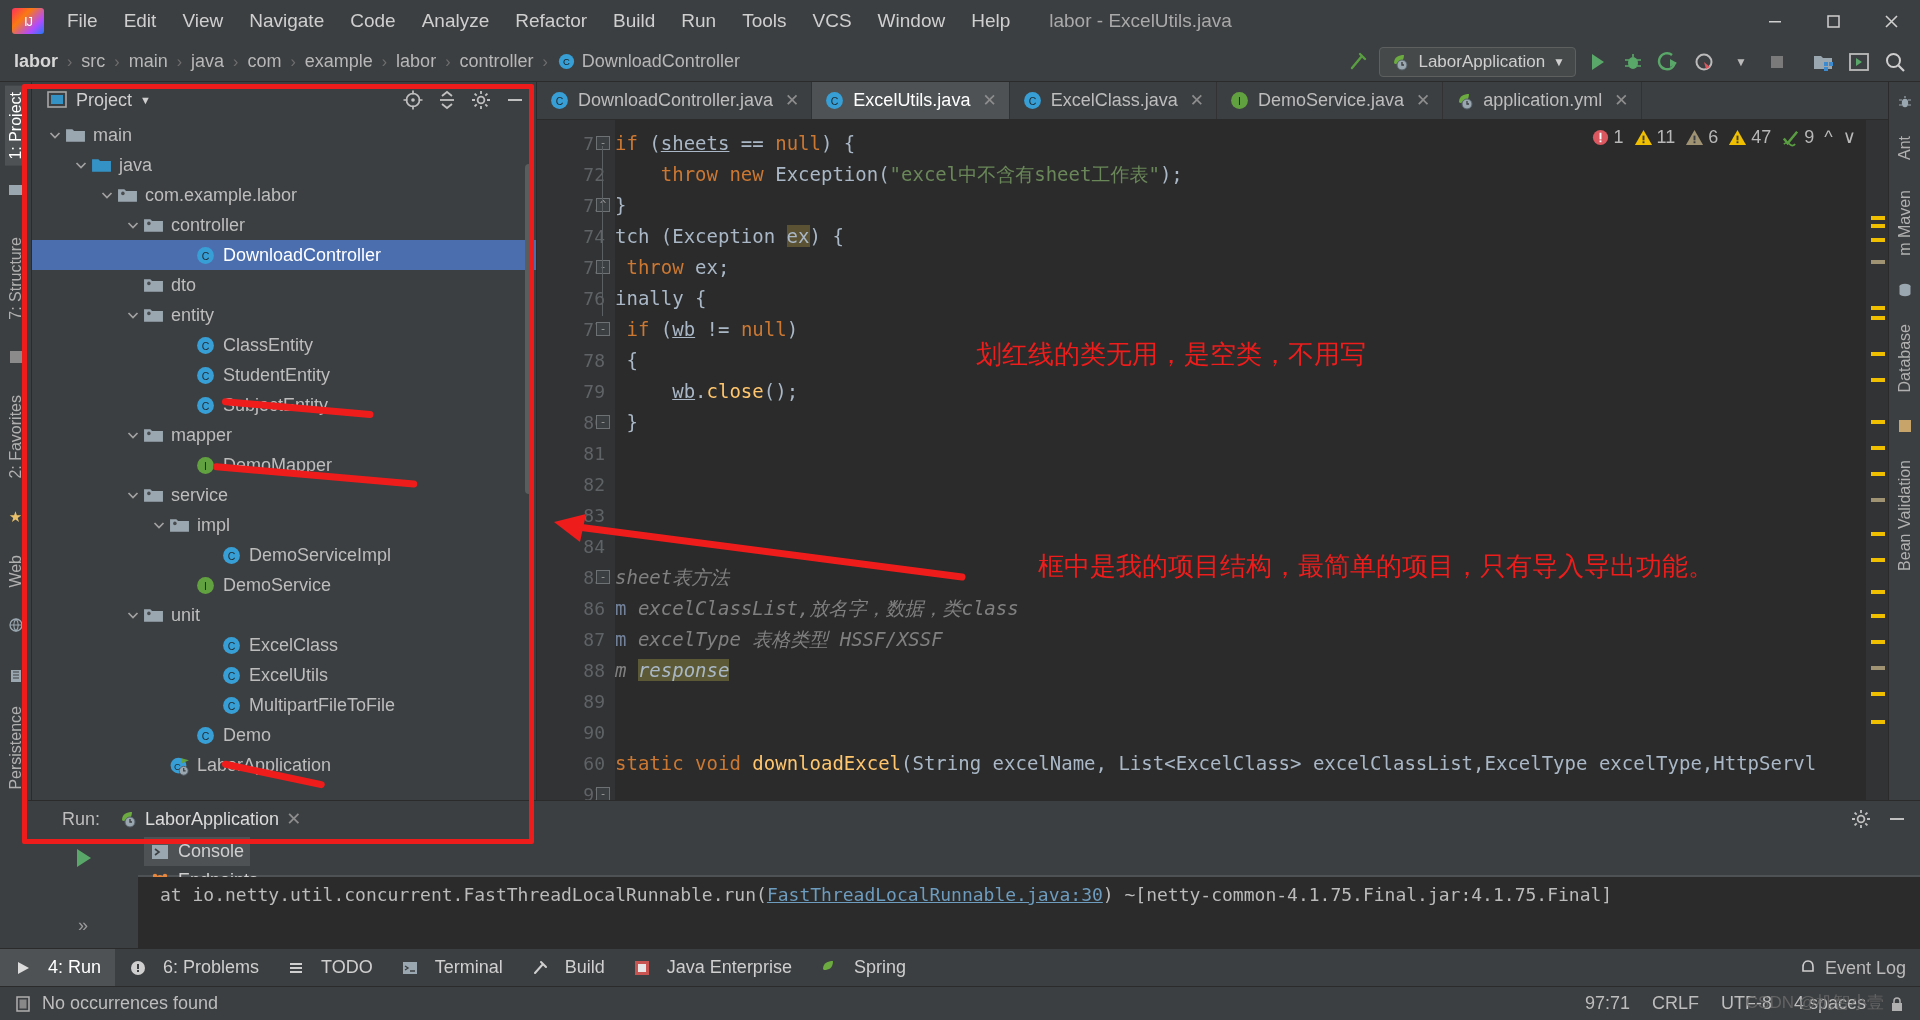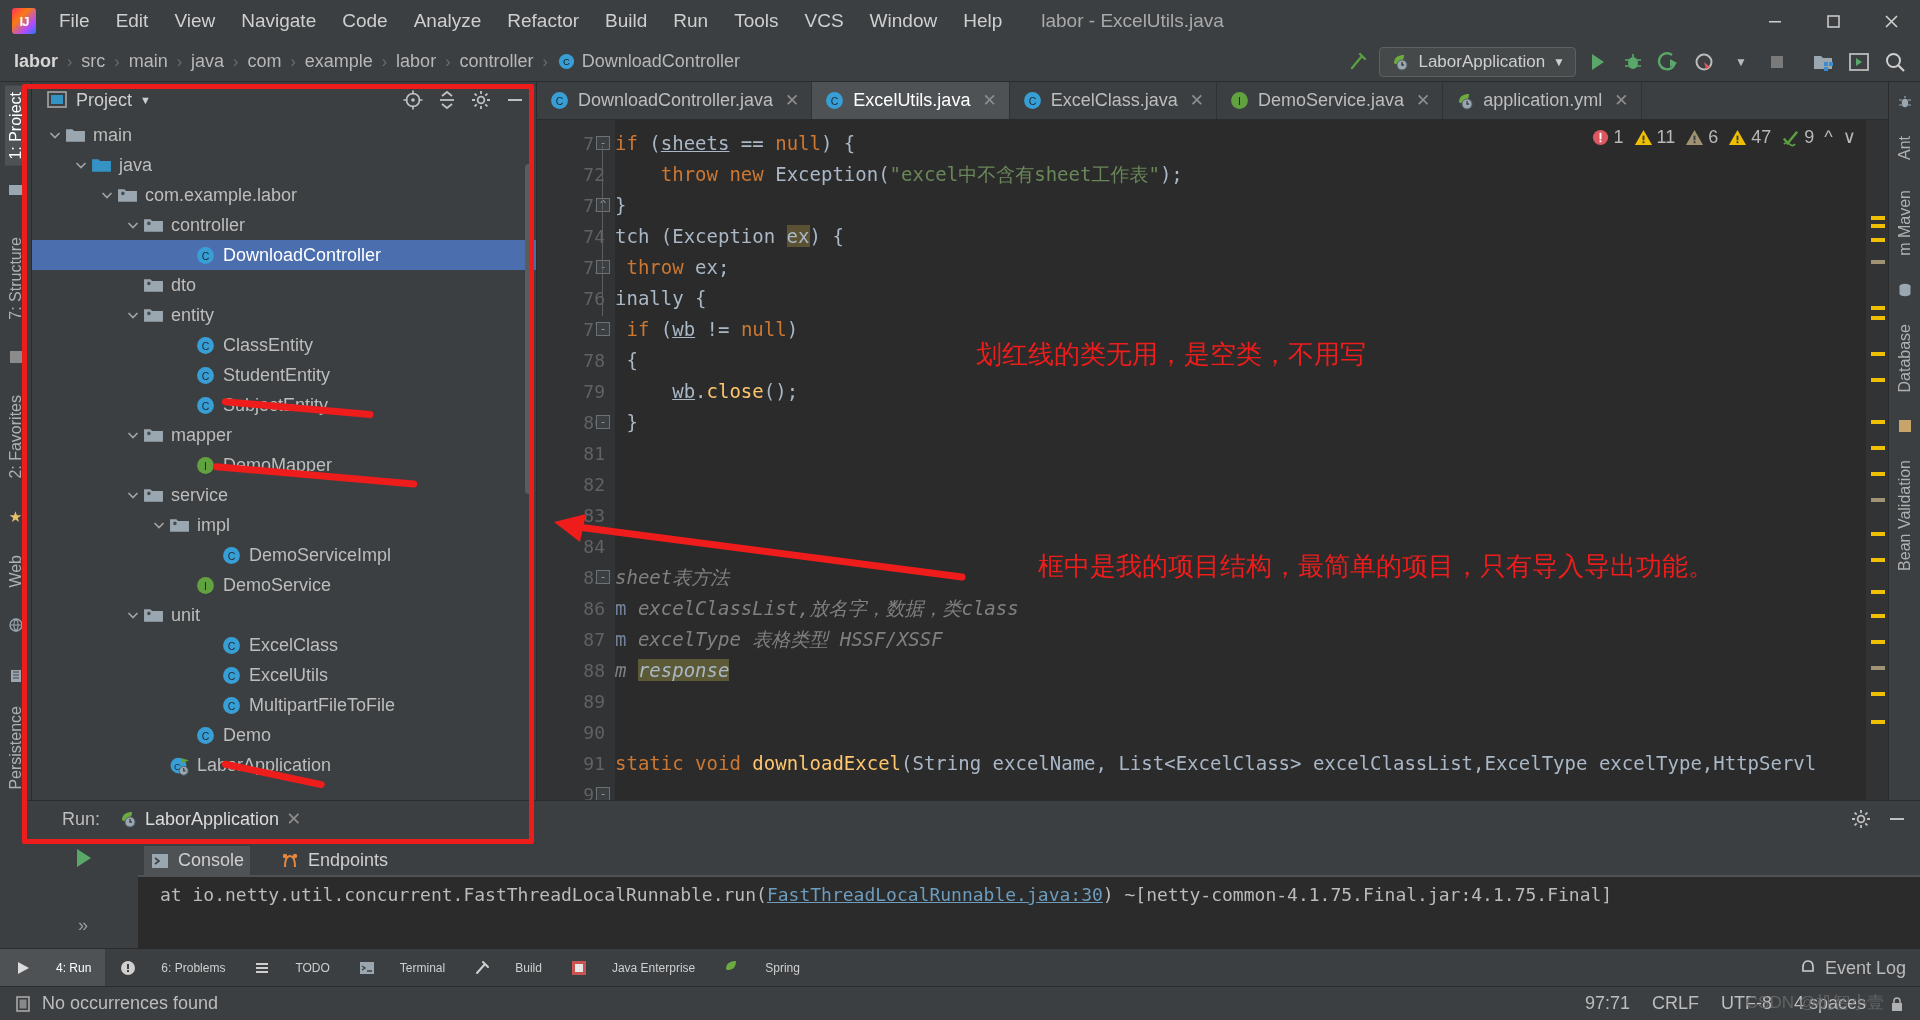--- a/index.html
+++ b/index.html
@@ -11,24 +11,24 @@
     color: #bbbbbb;
   }
   .app { position: relative; width: 1920px; height: 1020px; display: flex; flex-direction: column; }
 
   
   .titlebar {
     height: 42px; background: #3c3f41; display: flex; align-items: center;
     flex: 0 0 42px; position: relative;
   }
   .ij-logo {
-    width: 24px; height: 26px; margin: 0 10px 0 12px; border-radius: 3px;
+    width: 32px; height: 26px; margin: 0 10px 0 12px; border-radius: 3px;
     background: linear-gradient(135deg,#fe315d 0%,#f97a12 35%,#b24bff 72%,#1d7bf6 100%);
     display: flex; align-items: center; justify-content: center;
-    color: #fff; font-size: 13px; font-weight: bold; letter-spacing: -1px;
+    color: #fff; font-size: 13px; font-weight: normal; letter-spacing: -1px;
     font-family: "Liberation Sans", sans-serif;
   }
   .menu { display: flex; align-items: center; gap: 0px; }
   .menu-item {
     padding: 4px 13px; font-size: 19px; color: #cfcfcf; cursor: default;
     white-space: nowrap;
   }
   .win-title {
     margin-left: 26px; font-size: 19px; color: #a9a9a9; white-space: nowrap;
   }
@@ -156,37 +156,37 @@
 
   
   .run-panel { flex: 0 0 148px; background: #3c3f41; display: flex; flex-direction: column; border-top: 1px solid #2b2b2b; margin-left: 28px; }
   .run-head { height: 36px; display: flex; align-items: center; padding-left: 34px; gap: 10px; position: relative; }
   .run-label { font-size: 18px; color: #bdbdbd; }
   .run-tab { display: flex; align-items: center; gap: 7px; font-size: 18px; color: #dcdcdc; padding: 3px 8px; }
   .run-head-right { position: absolute; right: 12px; display: flex; gap: 14px; align-items: center; }
   .run-body { flex: 1 1 auto; display: flex; min-height: 0; }
   .run-side { width: 110px; flex: 0 0 110px; display: flex; flex-direction: column; align-items: center; padding-top: 8px; gap: 10px; }
   .run-content { flex: 1 1 auto; display: flex; flex-direction: column; min-width: 0; }
-  .console-tabs { height: 40px; display: flex; align-items: flex-end; gap: 24px; padding-left: 6px; border-bottom: 2px solid #4e5254; }
+  .console-tabs { height: 40px; display: flex; align-items: flex-start; padding-left: 6px; border-bottom: 2px solid #4e5254; flex-direction: column; }
   .ctab { display: flex; align-items: center; gap: 8px; font-size: 18px; color: #cfcfcf; padding: 4px 6px; }
   .ctab.active { background: #4e5254; }
   .console-out {
     flex: 1 1 auto; background: #2b2b2b; color: #bbbbbb; overflow: hidden;
     font-family: "DejaVu Sans Mono", "Liberation Mono", monospace; font-size: 18px; padding: 4px 0 0 22px;
     position: relative;
   }
   .console-line { white-space: pre; height: 28px; line-height: 28px; }
   .link { color: #6d9cbe; text-decoration: underline; }
 
   
   .bottom-tabs {
     height: 38px; flex: 0 0 38px; background: #3c3f41; display: flex; align-items: stretch;
     gap: 0; border-top: 1px solid #2b2b2b; position: relative;
   }
-  .btab { display: flex; align-items: center; gap: 24px; padding: 0 14px; font-size: 12px; color: #cfcfcf; }
+  .btab { display: flex; align-items: center; gap: 16px; padding: 0 14px; font-size: 18px; color: #cfcfcf; }
   .btab.active { background: #4e5254; color: #ffffff; }
   .bottom-right { position: absolute; right: 14px; top: 0; height: 38px; display: flex; align-items: center; gap: 8px; font-size: 18px; }
 
   
   .statusbar {
     height: 34px; flex: 0 0 34px; background: #3c3f41; display: flex; align-items: center;
     padding: 0 14px; font-size: 18px; color: #bdbdbd; border-top: 1px solid #2b2b2b; position: relative;
   }
   .status-right { position: absolute; right: 14px; display: flex; align-items: center; gap: 22px; }
   .watermark {
@@ -773,21 +773,21 @@
             <div class="gline">81</div>
             <div class="gline">82</div>
             <div class="gline">83</div>
             <div class="gline">84</div>
             <div class="gline">85</div>
             <div class="gline">86</div>
             <div class="gline">87</div>
             <div class="gline">88</div>
             <div class="gline">89</div>
             <div class="gline">90</div>
-            <div class="gline">91</div>
+            <div class="gline">60</div>
             <div class="gline">92</div>
             <div class="fold-col">
               <div class="fold" style="top: 8px;">-</div>
               <div class="fold" style="top: 70px;">^</div>
               <div class="fold" style="top: 132px;">-</div>
               <div class="fold" style="top: 194px;">-</div>
               <div class="fold" style="top: 287px;">-</div>
               <div class="fold" style="top: 442px;">-</div>
               <div class="fold" style="top: 659px;">-</div>
               <div class="fold-line" style="top: 18px; height: 170px;"></div>

